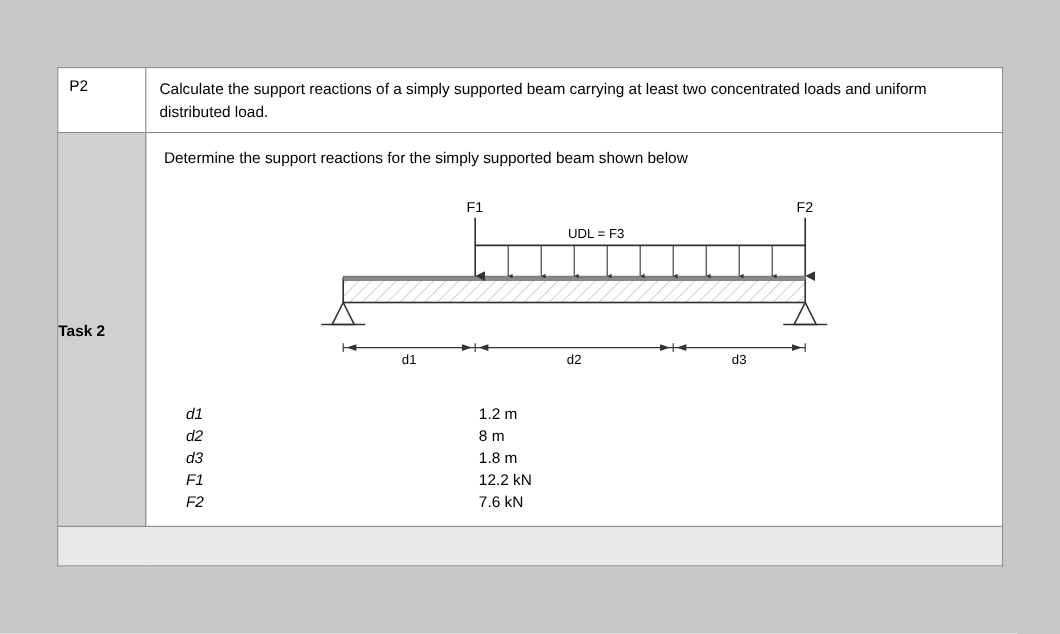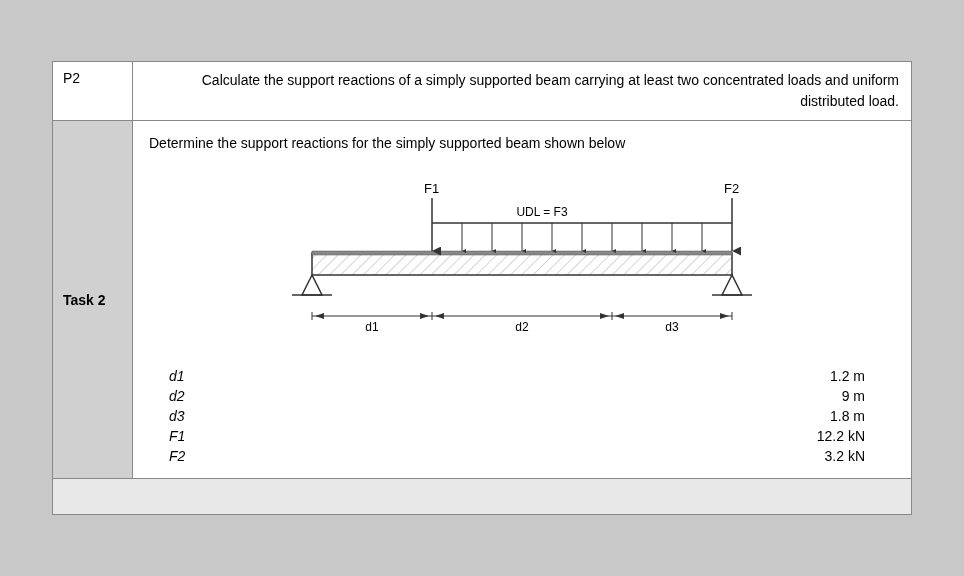--- a/index.html
+++ b/index.html
@@ -29,28 +29,27 @@
       width: 80px;
       padding: 8px 10px;
       vertical-align: top;
       font-weight: normal;
       background: #fff;
     }
     .row-p2 .content-cell {
       padding: 8px 12px;
       vertical-align: top;
       line-height: 1.5;
-      text-align: right;
     }
     .row-task2 .label-cell {
       width: 80px;
       background: #d0d0d0;
       vertical-align: middle;
       text-align: left;
-      padding: 10px;
+      padding: 0;
       font-weight: bold;
     }
     .row-task2 .content-cell {
       padding: 12px 16px;
       vertical-align: top;
     }
     .row-bottom {
       height: 36px;
       background: #e8e8e8;
     }
@@ -83,21 +82,21 @@
     .params-table td {
       border: none;
       padding: 2px 30px 2px 0;
       vertical-align: top;
     }
     .params-table .param-name {
       font-style: italic;
       min-width: 30px;
     }
     .params-table .param-value {
-      text-align: right;
+      text-align: left;
       min-width: 80px;
     }
   </style>
 </head>
 <body>
 
 <table class="outer-table">
 
   <tbody>
       <tr class="row-p2">
@@ -192,33 +191,33 @@
         </div>
 
         <table class="params-table">
           <tbody id="params-body">
           <tr>
       <td class="param-name">d1</td>
       <td class="param-value">1.2 m</td>
     </tr>
                 <tr>
       <td class="param-name">d2</td>
-      <td class="param-value">9 m</td>
+      <td class="param-value">8 m</td>
     </tr>
                 <tr>
       <td class="param-name">d3</td>
       <td class="param-value">1.8 m</td>
     </tr>
                 <tr>
       <td class="param-name">F1</td>
       <td class="param-value">12.2 kN</td>
     </tr>
                 <tr>
       <td class="param-name">F2</td>
-      <td class="param-value">3.2 kN</td>
+      <td class="param-value">7.6 kN</td>
     </tr>
               </tbody>
         </table>
       </div>
     </td>
   </tr>
 
   <tr class="row-bottom">
     <td colspan="2"></td>
   </tr>

